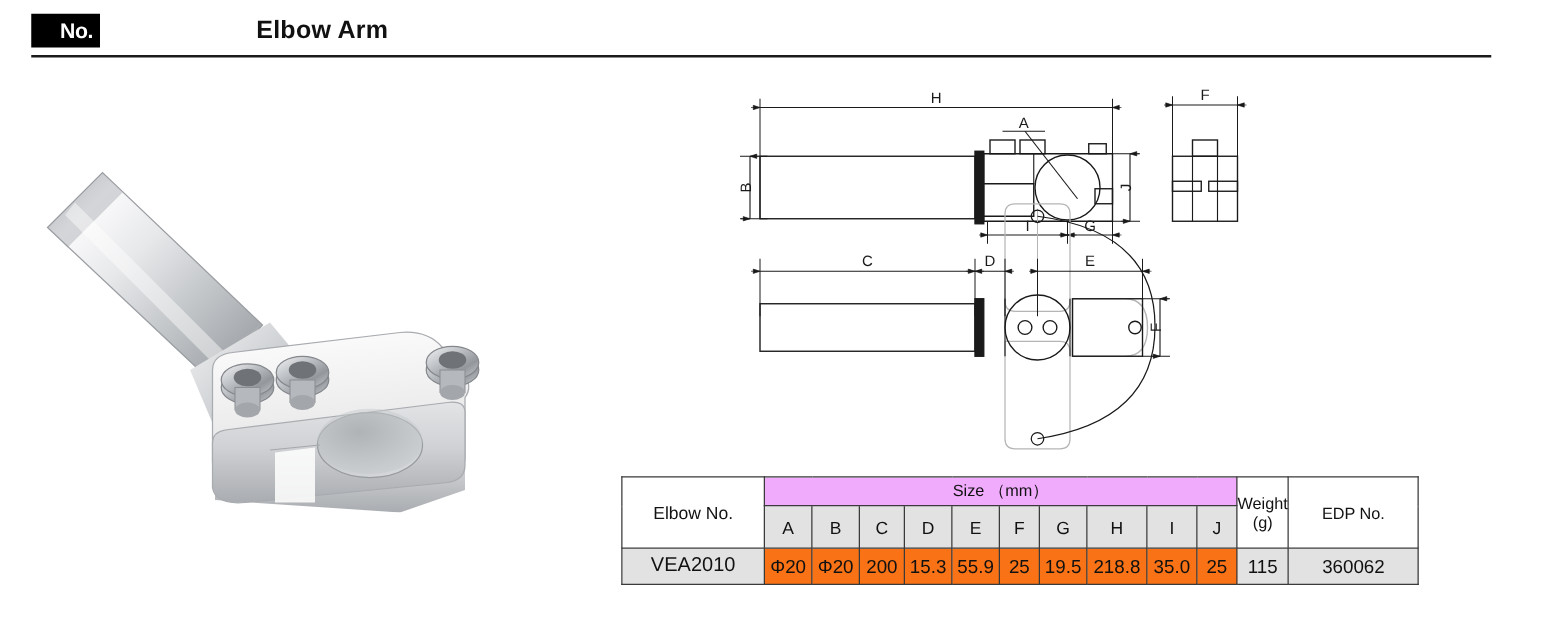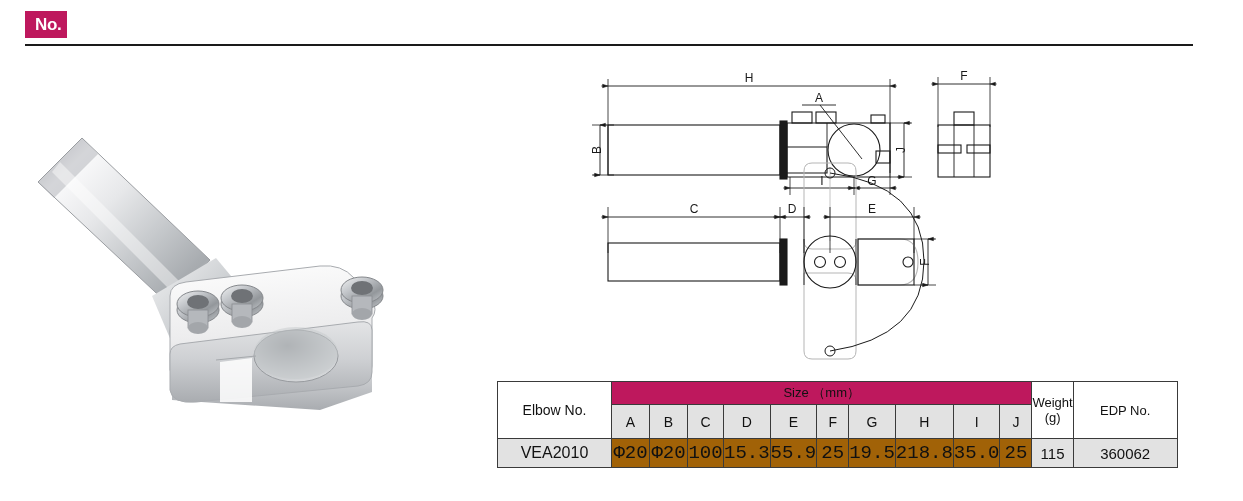--- a/index.html
+++ b/index.html
@@ -22,26 +22,26 @@
     width: 1243px; height: 54px;
   }
   #title-block {
     position: absolute;
     left: 25px; top: 11px;
     height: 27px;
     display: flex;
     align-items: stretch;
   }
   #no-badge {
-    background: #be185d;
+    background: #000000;
     color: #ffffff;
     font-size: 17px;
     font-weight: bold;
     line-height: 27px;
-    padding: 0 6px 0 10px;
+    padding: 0 6px 0 23px;
     letter-spacing: -0.3px;
   }
   #model-code {
     background: #7d7d7d;
     color: #ffffff;
     font-size: 19px;
     line-height: 27px;
     padding: 0 10px 0 6px;
     letter-spacing: 0.2px;
     font-weight: 400;
@@ -96,21 +96,21 @@
     padding: 0;
   }
   .cell-model-hdr {
     width: 114px; height: 57px;
     font-size: 14px;
     background: #ffffff;
   }
   .cell-size-hdr {
     height: 23px;
     font-size: 13px;
-    background: #be185d;
+    background: #f0abfc;
   }
   .cell-dim-hdr {
     height: 34px;
     font-size: 14px;
     background: #e2e2e2;
   }
   .cell-weight-hdr {
     width: 39px; height: 57px;
     font-size: 13px;
     background: #ffffff;
@@ -122,23 +122,22 @@
     background: #ffffff;
   }
   .cell-model-val {
     height: 29px;
     font-size: 16px;
     font-weight: bold;
     background: #e2e2e2;
   }
   .cell-val {
     height: 29px;
-    font-size: 19px;
-    background: #a16207;
-    font-family: Liberation Mono, monospace;
+    font-size: 15px;
+    background: #f97316;
   }
   .cell-weight-val, .cell-edp-val {
     height: 19px;
     font-size: 15px;
     background: #e2e2e2;
   }
   .w-a { width: 38px; }
   .w-b { width: 38px; }
   .w-c { width: 36px; }
   .w-d { width: 38px; }
@@ -149,20 +148,21 @@
   .w-i { width: 40px; }
   .w-j { width: 32px; }
 </style>
 </head>
 <body>
 
 <div id="header">
   <div id="title-block">
     <span id="no-badge">No.</span>
   </div>
+  <div id="product-name">Elbow Arm</div>
   <div id="header-rule"></div>
 </div>
 
 <div id="photo-area">
   <svg id="photo-svg" width="420" height="300" viewBox="0 0 420 300">
     <defs>
       <linearGradient id="tubeGrad" x1="0" y1="0" x2="1" y2="1">
         <stop offset="0%" stop-color="#b9bcc0"></stop>
         <stop offset="18%" stop-color="#fbfbfc"></stop>
         <stop offset="40%" stop-color="#e7e8ea"></stop>
@@ -410,21 +410,21 @@
       <td class="cell-dim-hdr w-f">F</td>
       <td class="cell-dim-hdr w-g">G</td>
       <td class="cell-dim-hdr w-h">H</td>
       <td class="cell-dim-hdr w-i">I</td>
       <td class="cell-dim-hdr w-j">J</td>
     </tr>
     <tr>
       <td class="cell-model-val">VEA2010</td>
       <td class="cell-val w-a">Φ20</td>
       <td class="cell-val w-b">Φ20</td>
-      <td class="cell-val w-c">100</td>
+      <td class="cell-val w-c">200</td>
       <td class="cell-val w-d">15.3</td>
       <td class="cell-val w-e">55.9</td>
       <td class="cell-val w-f">25</td>
       <td class="cell-val w-g">19.5</td>
       <td class="cell-val w-h">218.8</td>
       <td class="cell-val w-i">35.0</td>
       <td class="cell-val w-j">25</td>
       <td class="cell-weight-val">115</td>
       <td class="cell-edp-val">360062</td>
     </tr>

